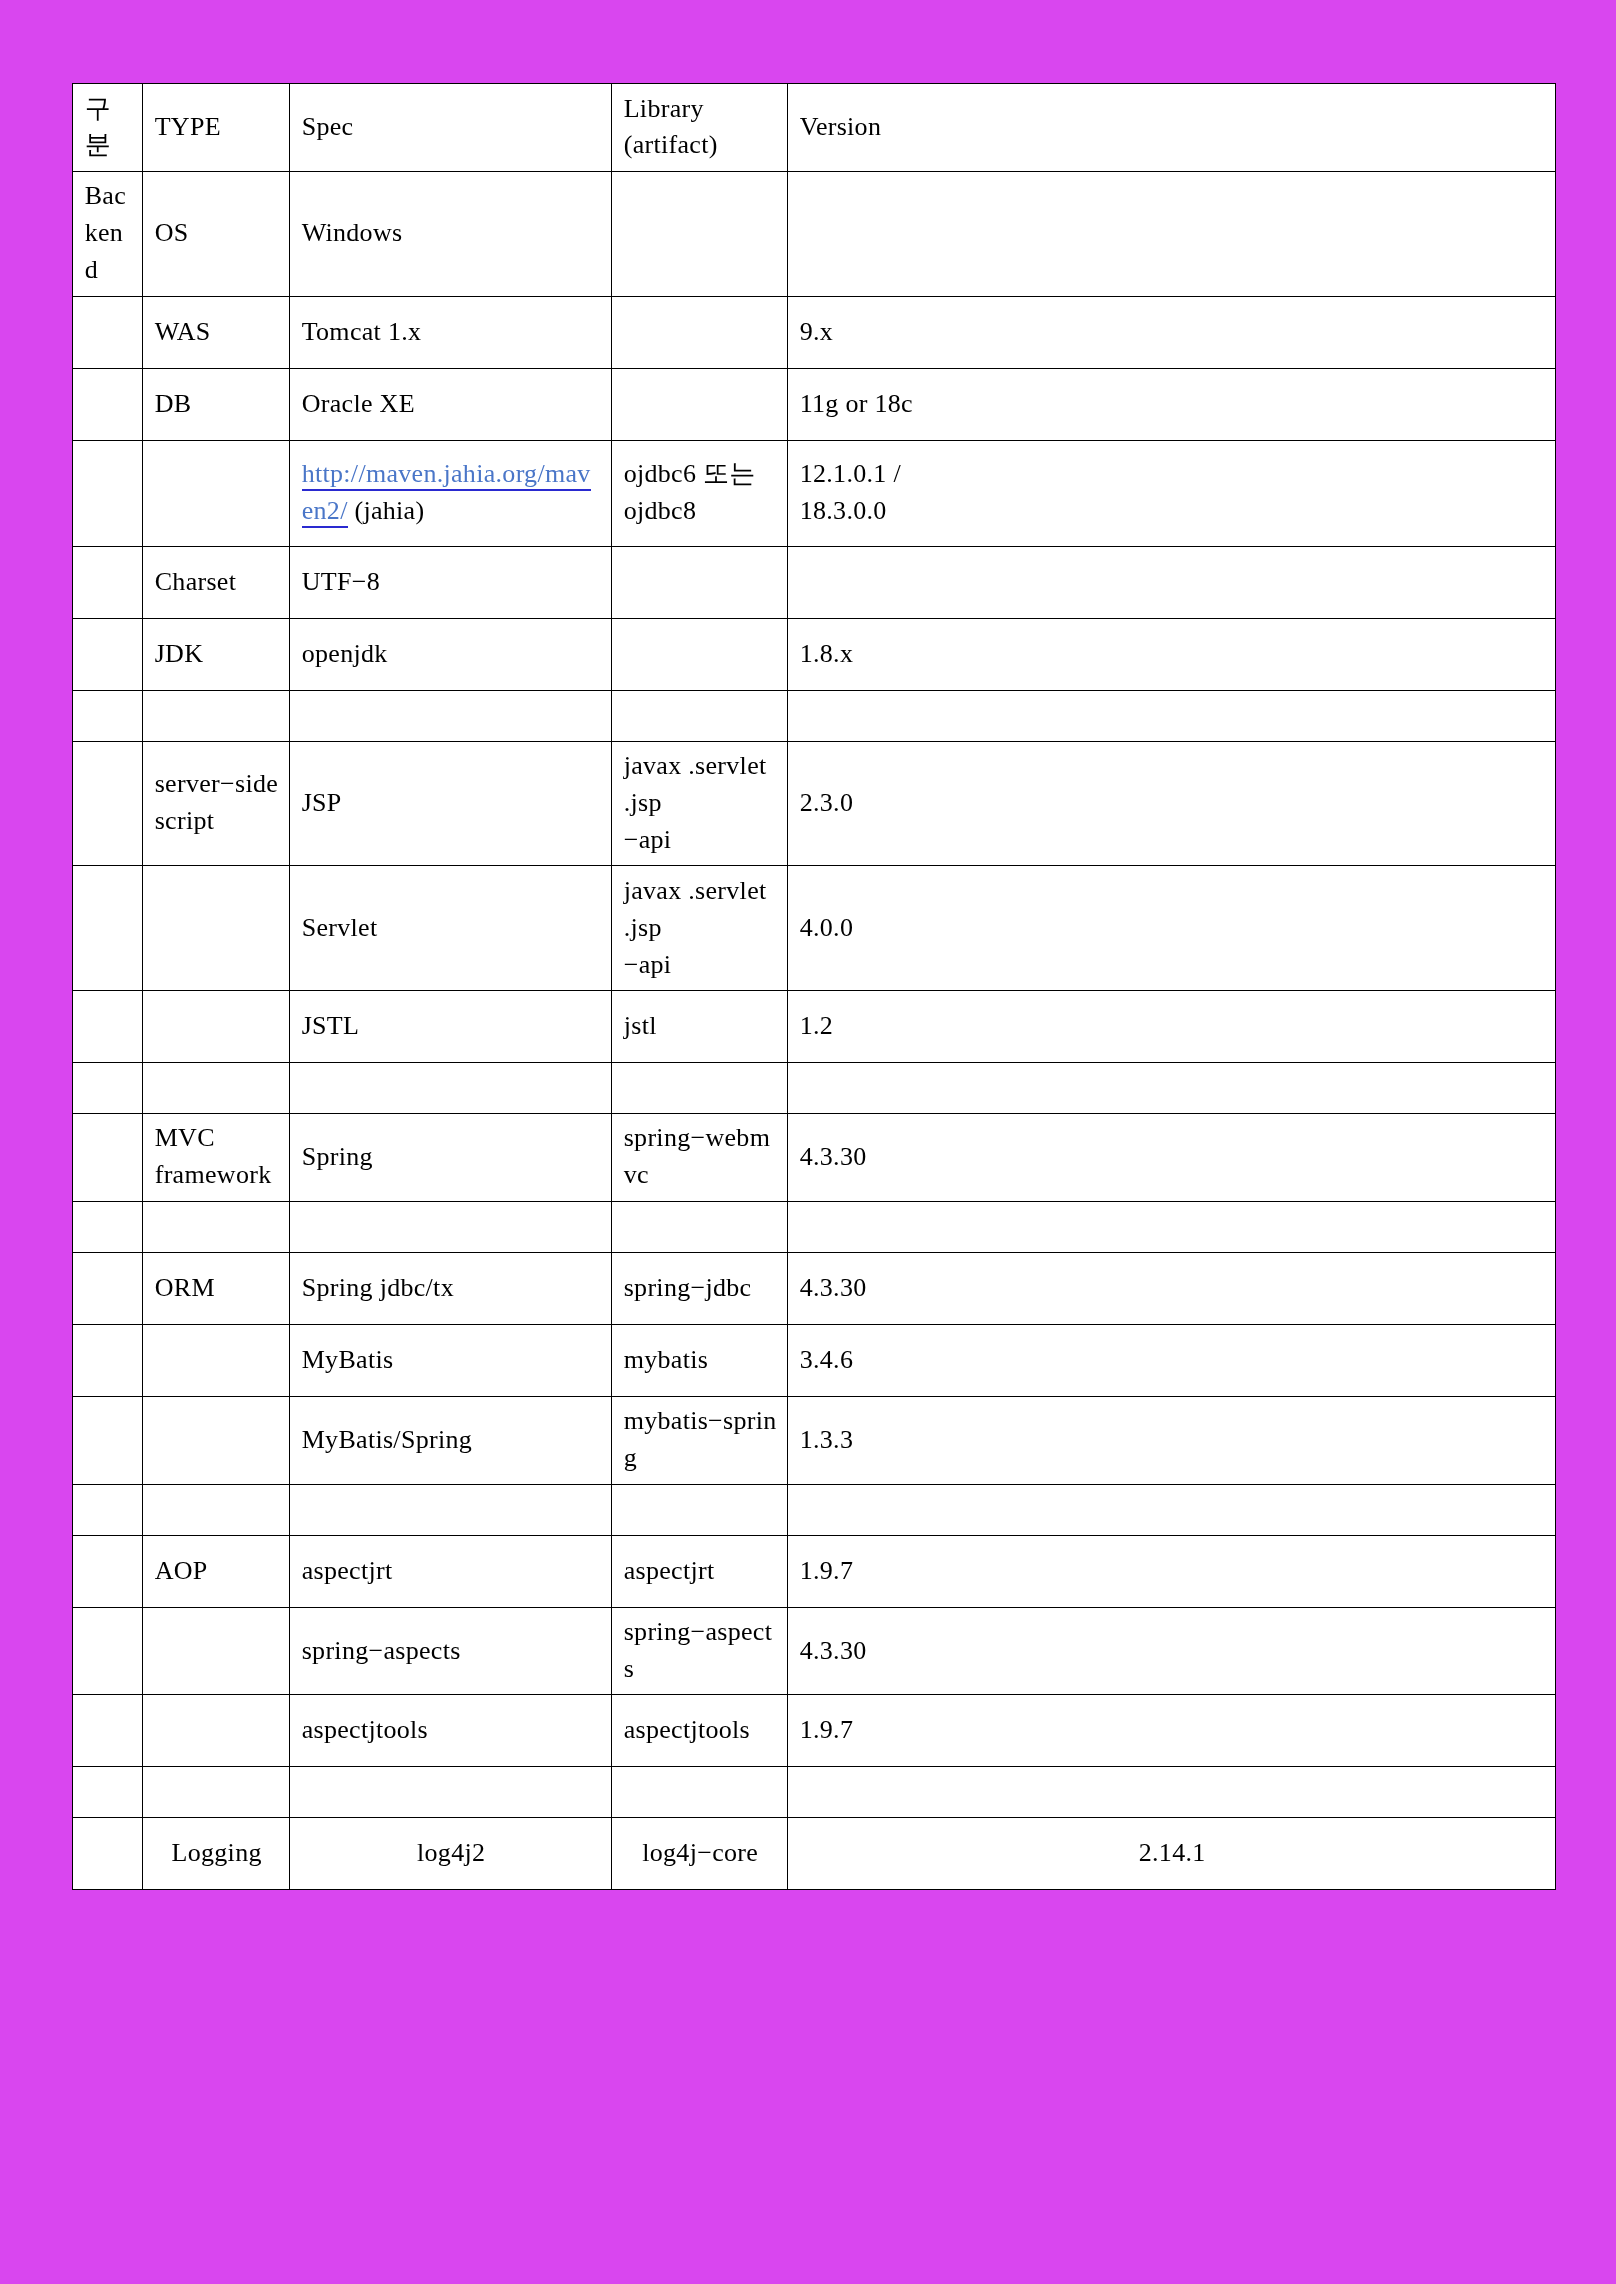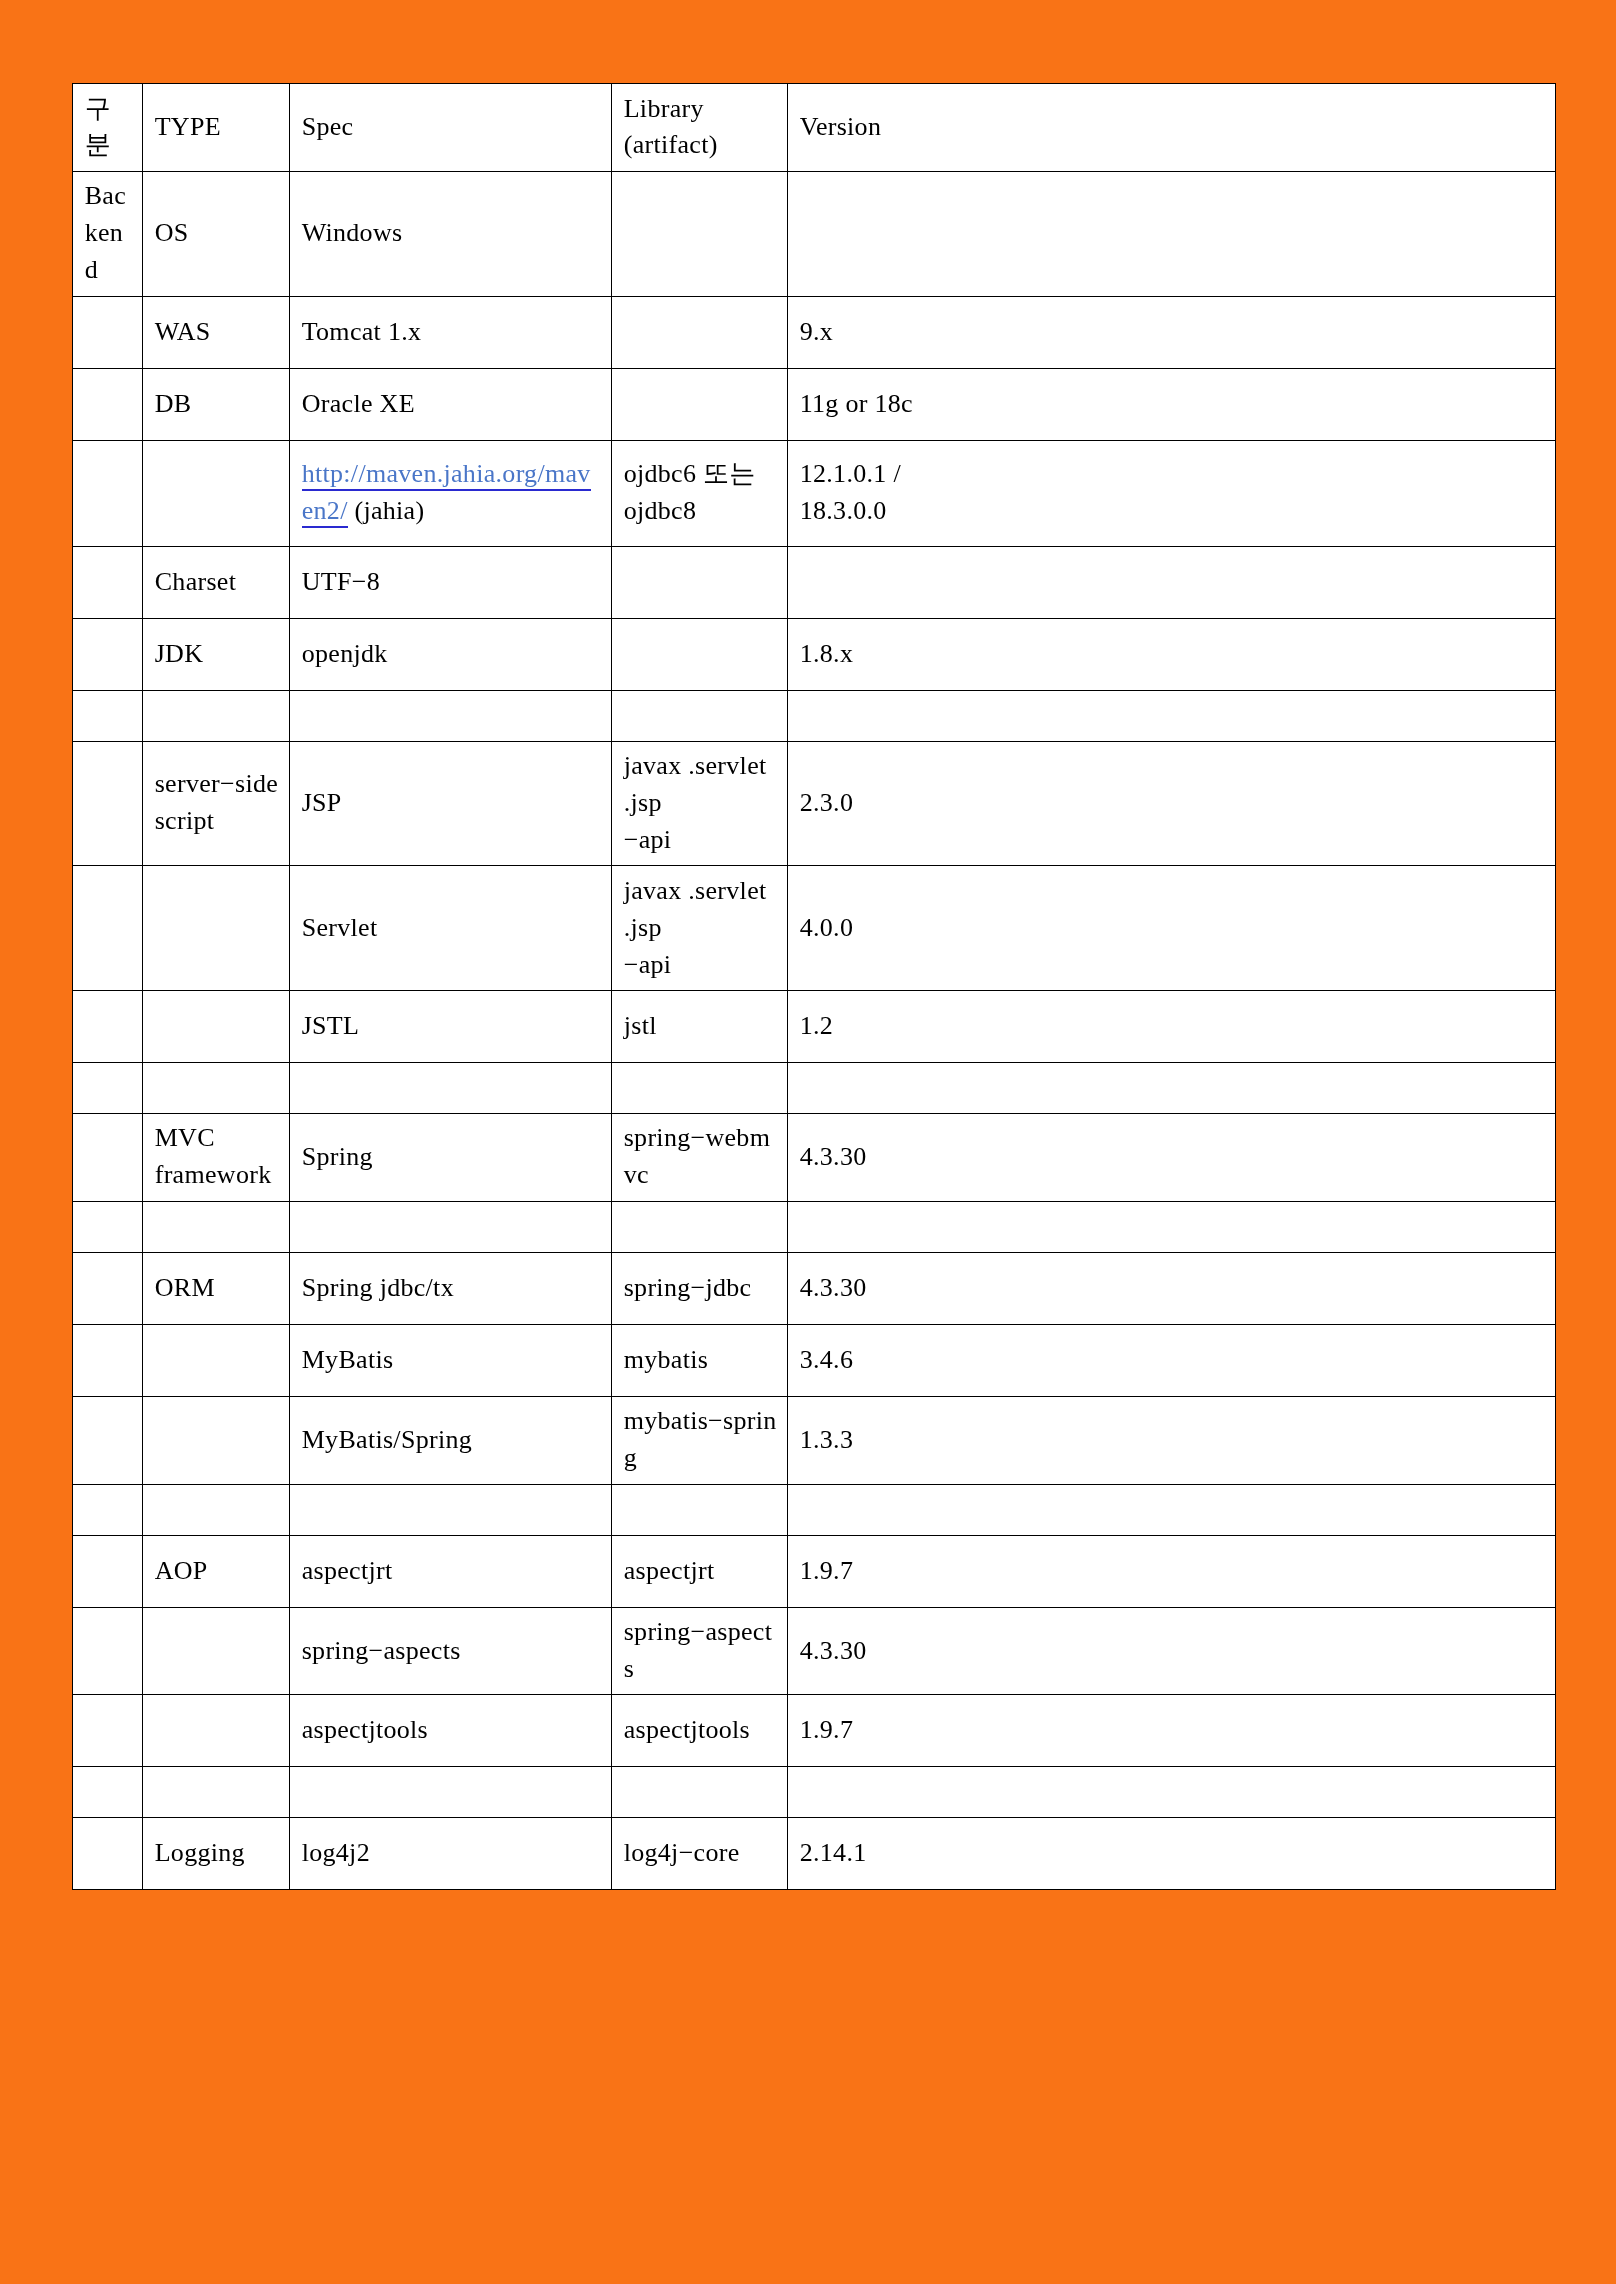--- a/index.html
+++ b/index.html
@@ -12,21 +12,21 @@
     height: 2284px;
     font-family: "Liberation Serif", "DejaVu Serif", serif;
     color: #000000;
     -webkit-font-smoothing: antialiased;
   }
 
   .page {
     position: relative;
     width: 1616px;
     height: 2284px;
-    background: #f97316;
+    background: #d946ef;
     box-sizing: border-box;
   }
 
   .table-wrap {
     position: absolute;
     left: 72px;
     top: 83px;
     width: 1483px;
   }
 
@@ -450,21 +450,21 @@
             <td>
               <span class="cell-text"></span>
             </td>
             <td>
               <span class="cell-text"></span>
             </td>
             <td>
               <span class="cell-text"></span>
             </td>
           </tr>
-          <tr style="height: 72px;">
+          <tr style="height: 72px; text-align: center;">
             <td>
               <span class="cell-text"></span>
             </td>
             <td>
               <span class="cell-text">Logging</span>
             </td>
             <td>
               <span class="cell-text">log4j2</span>
             </td>
             <td>

